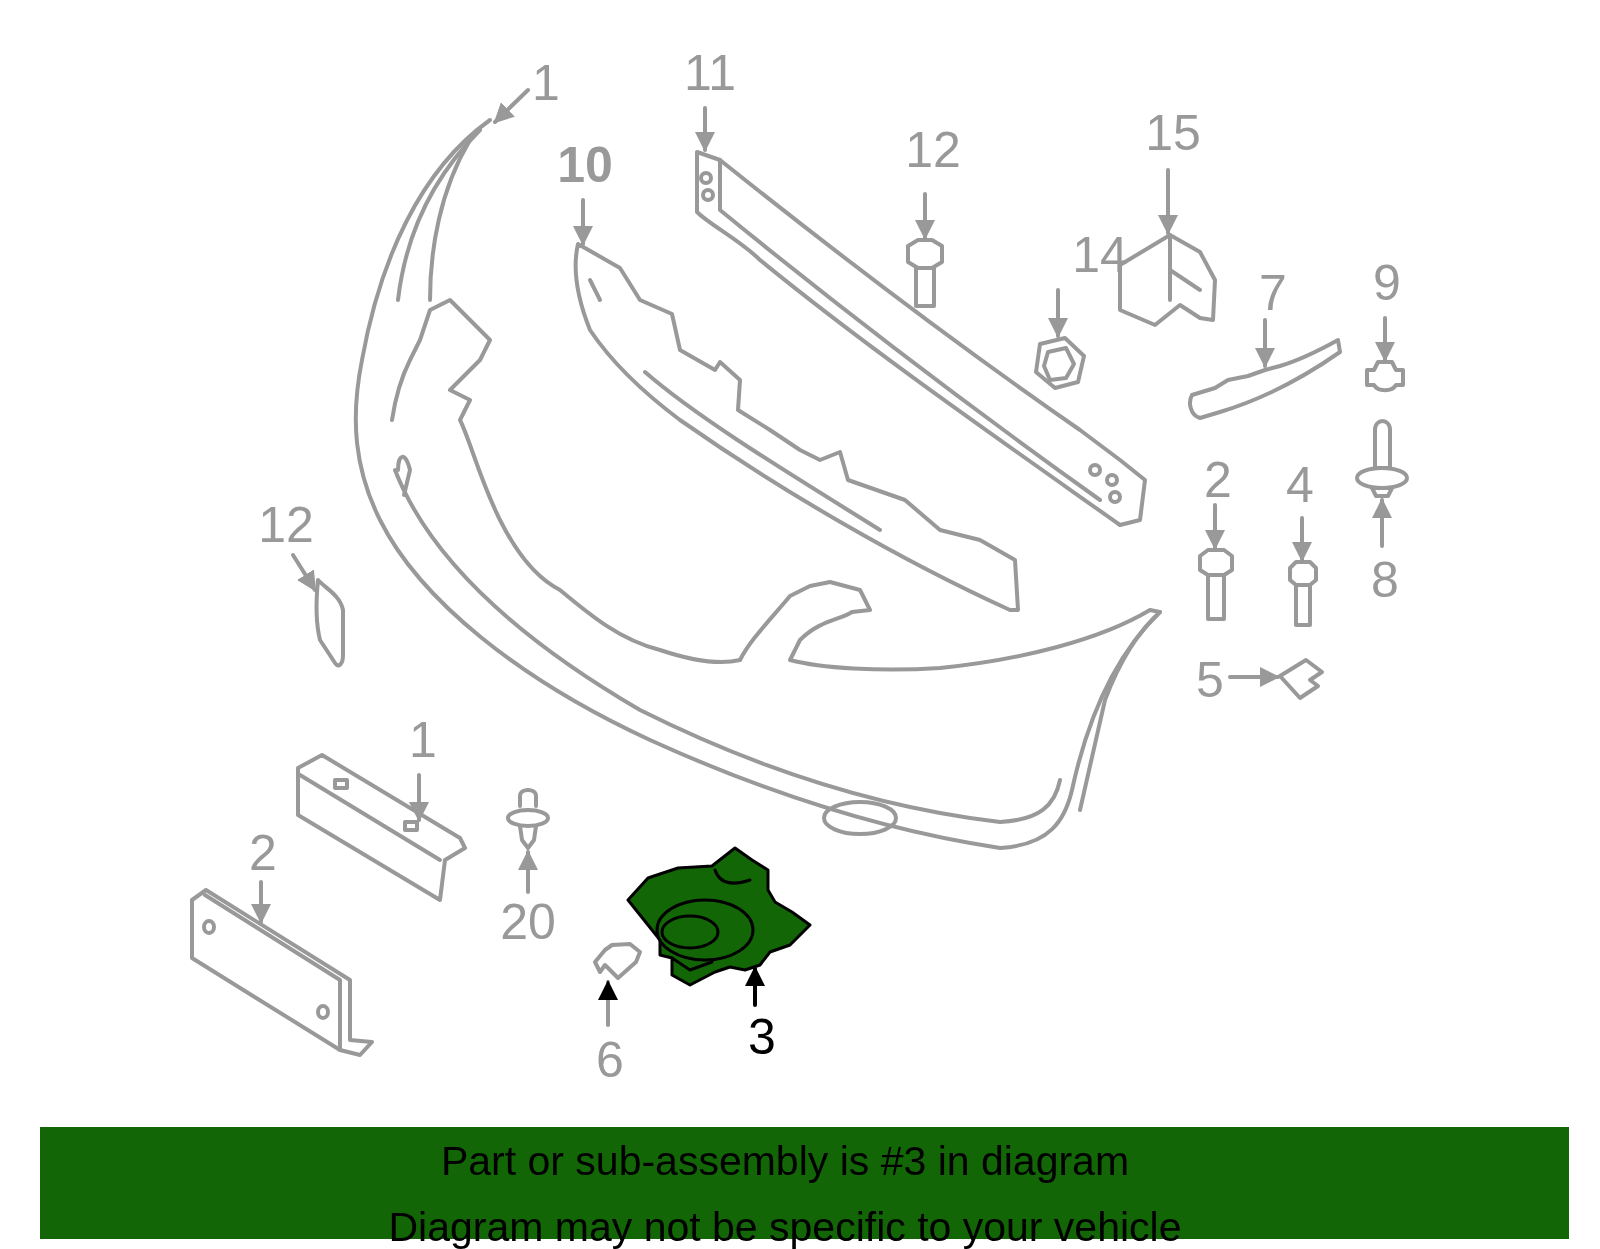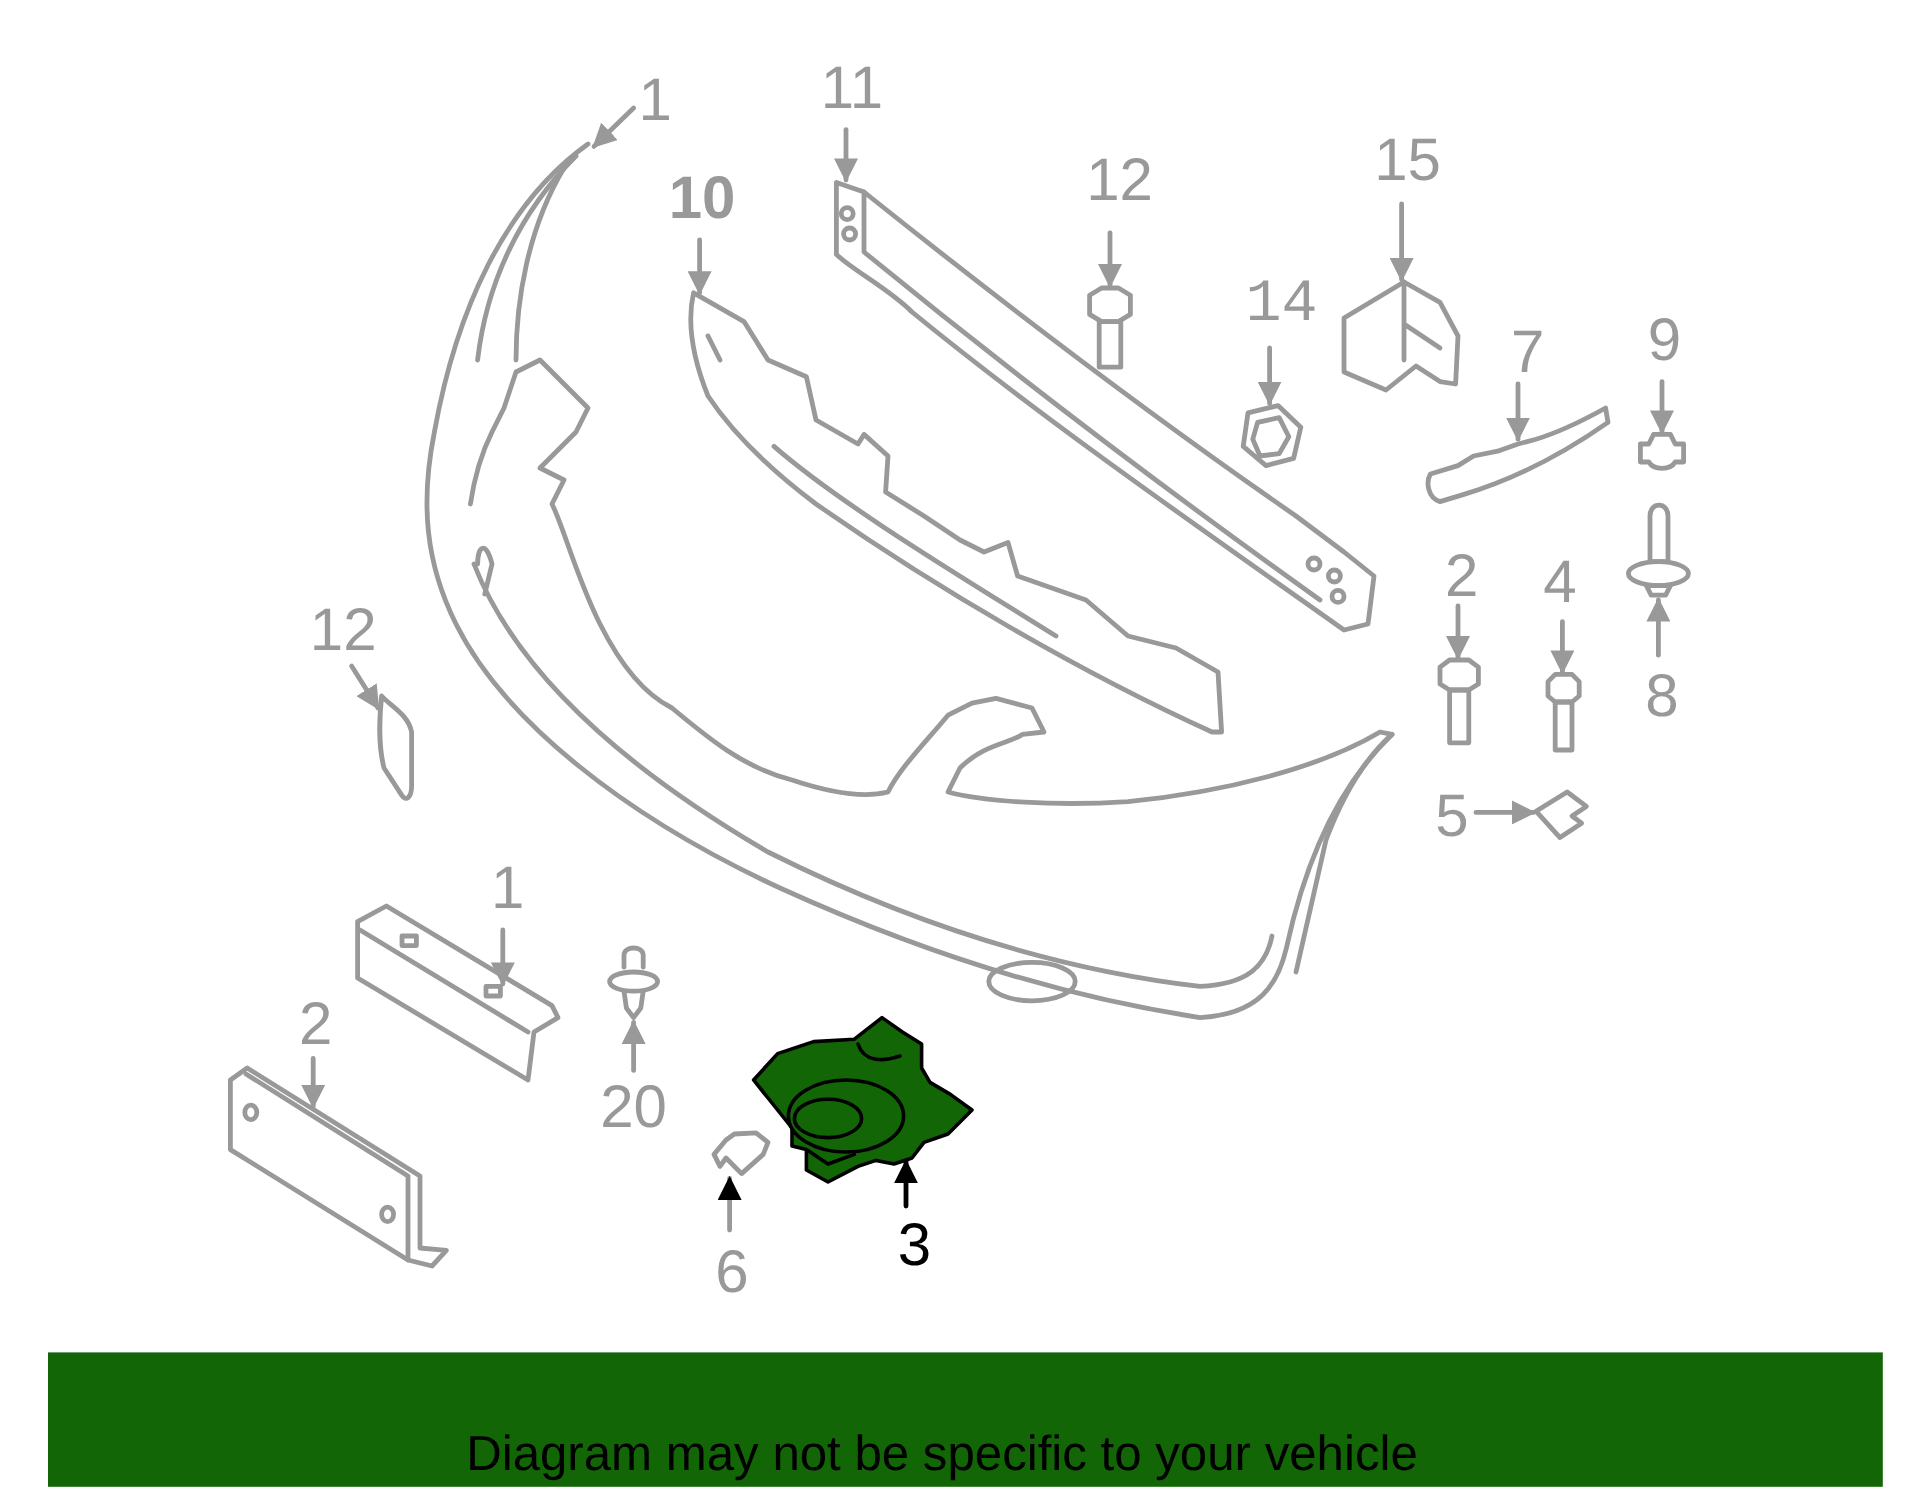--- a/index.html
+++ b/index.html
@@ -3,21 +3,21 @@
 <meta charset="utf-8">
 <style>
   html, body { margin: 0; padding: 0; background: #ffffff; }
   body { width: 1600px; height: 1249px; position: relative; overflow: hidden; font-family: "Liberation Sans", sans-serif; }
   #diagram { position: absolute; left: 0; top: 0; width: 1600px; height: 1100px; }
   .callout { position: absolute; font-family: "Liberation Sans", sans-serif; font-size: 50px; color: #999999; line-height: 1; transform: translateX(-50%); }
   .callout.highlight { color: #000000; }
   #banner { position: absolute; left: 40px; top: 1127px; width: 1529px; height: 112px; background: #126606; }
   .banner-line { position: absolute; left: 0; width: 1490px; text-align: center; font-size: 41px; color: #000000; line-height: 1; }
   #banner-line1 { top: 14px; }
-  #banner-line2 { top: 64px; }
+  #banner-line2 { top: 80px; }
 </style>
 </head>
 <body>
 
 <div id="diagram">
   <svg width="1600" height="1100" viewBox="0 0 1600 1100" xmlns="http://www.w3.org/2000/svg" fill="none" stroke="#999999" stroke-width="4" stroke-linejoin="round" stroke-linecap="round">
     <defs>
       <marker id="ah" viewBox="0 0 10 10" refX="9" refY="5" markerWidth="5" markerHeight="5" orient="auto-start-reverse">
         <path d="M0,0 L10,5 L0,10 z" fill="#999999" stroke="none"></path>
       </marker>
@@ -152,30 +152,31 @@
       <line x1="755" y1="1005" x2="755" y2="968" stroke="#000000" marker-end="url(#ahb)"></line>
     </g>
   </svg>
 
   
   <span class="callout" style="left:546px; top:58px;">1</span>
   <span class="callout" style="left:710px; top:48px;">11</span>
   <span class="callout" style="left:585px; top:140px;font-weight:bold;">10</span>
   <span class="callout" style="left:933px; top:125px;">12</span>
   <span class="callout" style="left:1173px; top:108px;">15</span>
-  <span class="callout" style="left:1068px; top:230px;font-family:Liberation Mono, monospace;">14</span>
+  <span class="callout" style="left:1100px; top:230px;">14</span>
   <span class="callout" style="left:1273px; top:268px;">7</span>
   <span class="callout" style="left:1387px; top:258px;">9</span>
   <span class="callout" style="left:1218px; top:455px;">2</span>
   <span class="callout" style="left:1300px; top:460px;">4</span>
   <span class="callout" style="left:1385px; top:555px;">8</span>
   <span class="callout" style="left:1210px; top:655px;">5</span>
   <span class="callout" style="left:286px; top:500px;">12</span>
   <span class="callout" style="left:423px; top:715px;">1</span>
   <span class="callout" style="left:263px; top:828px;">2</span>
   <span class="callout" style="left:528px; top:897px;">20</span>
   <span class="callout" style="left:610px; top:1035px;">6</span>
   <span class="callout highlight" style="left:762px; top:1012px;">3</span>
 </div>
 
 <div id="banner">
+  <div class="banner-line" id="banner-line1">Part or sub-assembly is #3 in diagram</div>
   <div class="banner-line" id="banner-line2">Diagram may not be specific to your vehicle</div>
 </div>
 
 </body></html>

